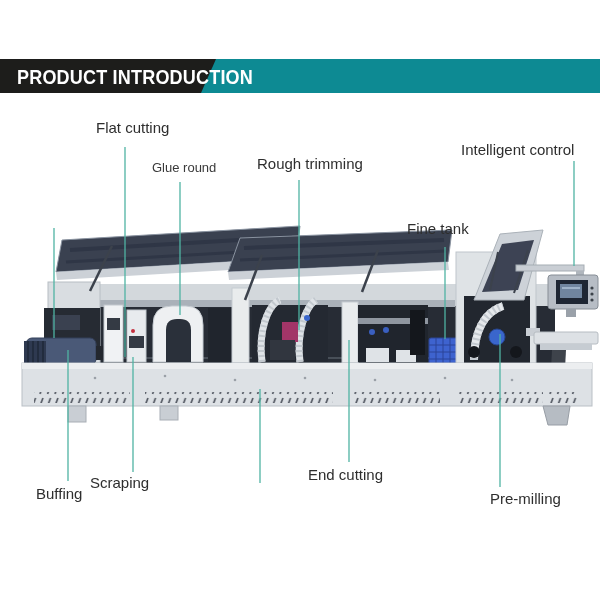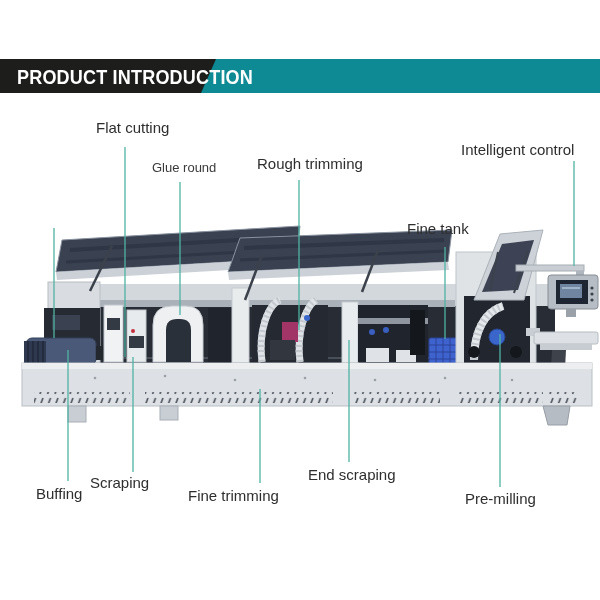--- a/index.html
+++ b/index.html
@@ -23,21 +23,21 @@
   .lbl{position:absolute;color:#2e2e2e;font-size:15px;white-space:nowrap;}
   .lbl-flat{left:96px;top:119px;}
   .lbl-comer{left:152px;top:160px;font-size:13px;color:#3a3a3a;}
   .lbl-rough{left:257px;top:155px;}
   .lbl-intel{left:461px;top:141px;}
   .lbl-glue{left:407px;top:220px;}
   .lbl-buff{left:36px;top:485px;}
   .lbl-scrap{left:90px;top:474px;}
   .lbl-fine{left:188px;top:487px;}
   .lbl-end{left:308px;top:466px;}
-  .lbl-pre{left:465px;top:490px;}
+  .lbl-pre{left:490px;top:490px;}
 </style>
 </head>
 <body>
 
 <div class="stage">
 
   <div class="banner">
     <div class="banner-teal"></div>
     <div class="banner-black"></div>
     <div class="banner-title">PRODUCT INTRODUCTION</div>
@@ -201,17 +201,16 @@
     </g>
   </svg>
 
   <div class="lbl lbl-flat">Flat cutting</div>
   <div class="lbl lbl-comer">Glue round</div>
   <div class="lbl lbl-rough">Rough trimming</div>
   <div class="lbl lbl-intel">Intelligent control</div>
   <div class="lbl lbl-glue">Fine tank</div>
   <div class="lbl lbl-buff">Buffing</div>
   <div class="lbl lbl-scrap">Scraping</div>
-  <div class="lbl lbl-fine">Fine trimming</div>
-  <div class="lbl lbl-end">End scraping</div>
+  <div class="lbl lbl-end">End cutting</div>
   <div class="lbl lbl-pre">Pre-milling</div>
 
 </div>
 
 </body></html>

